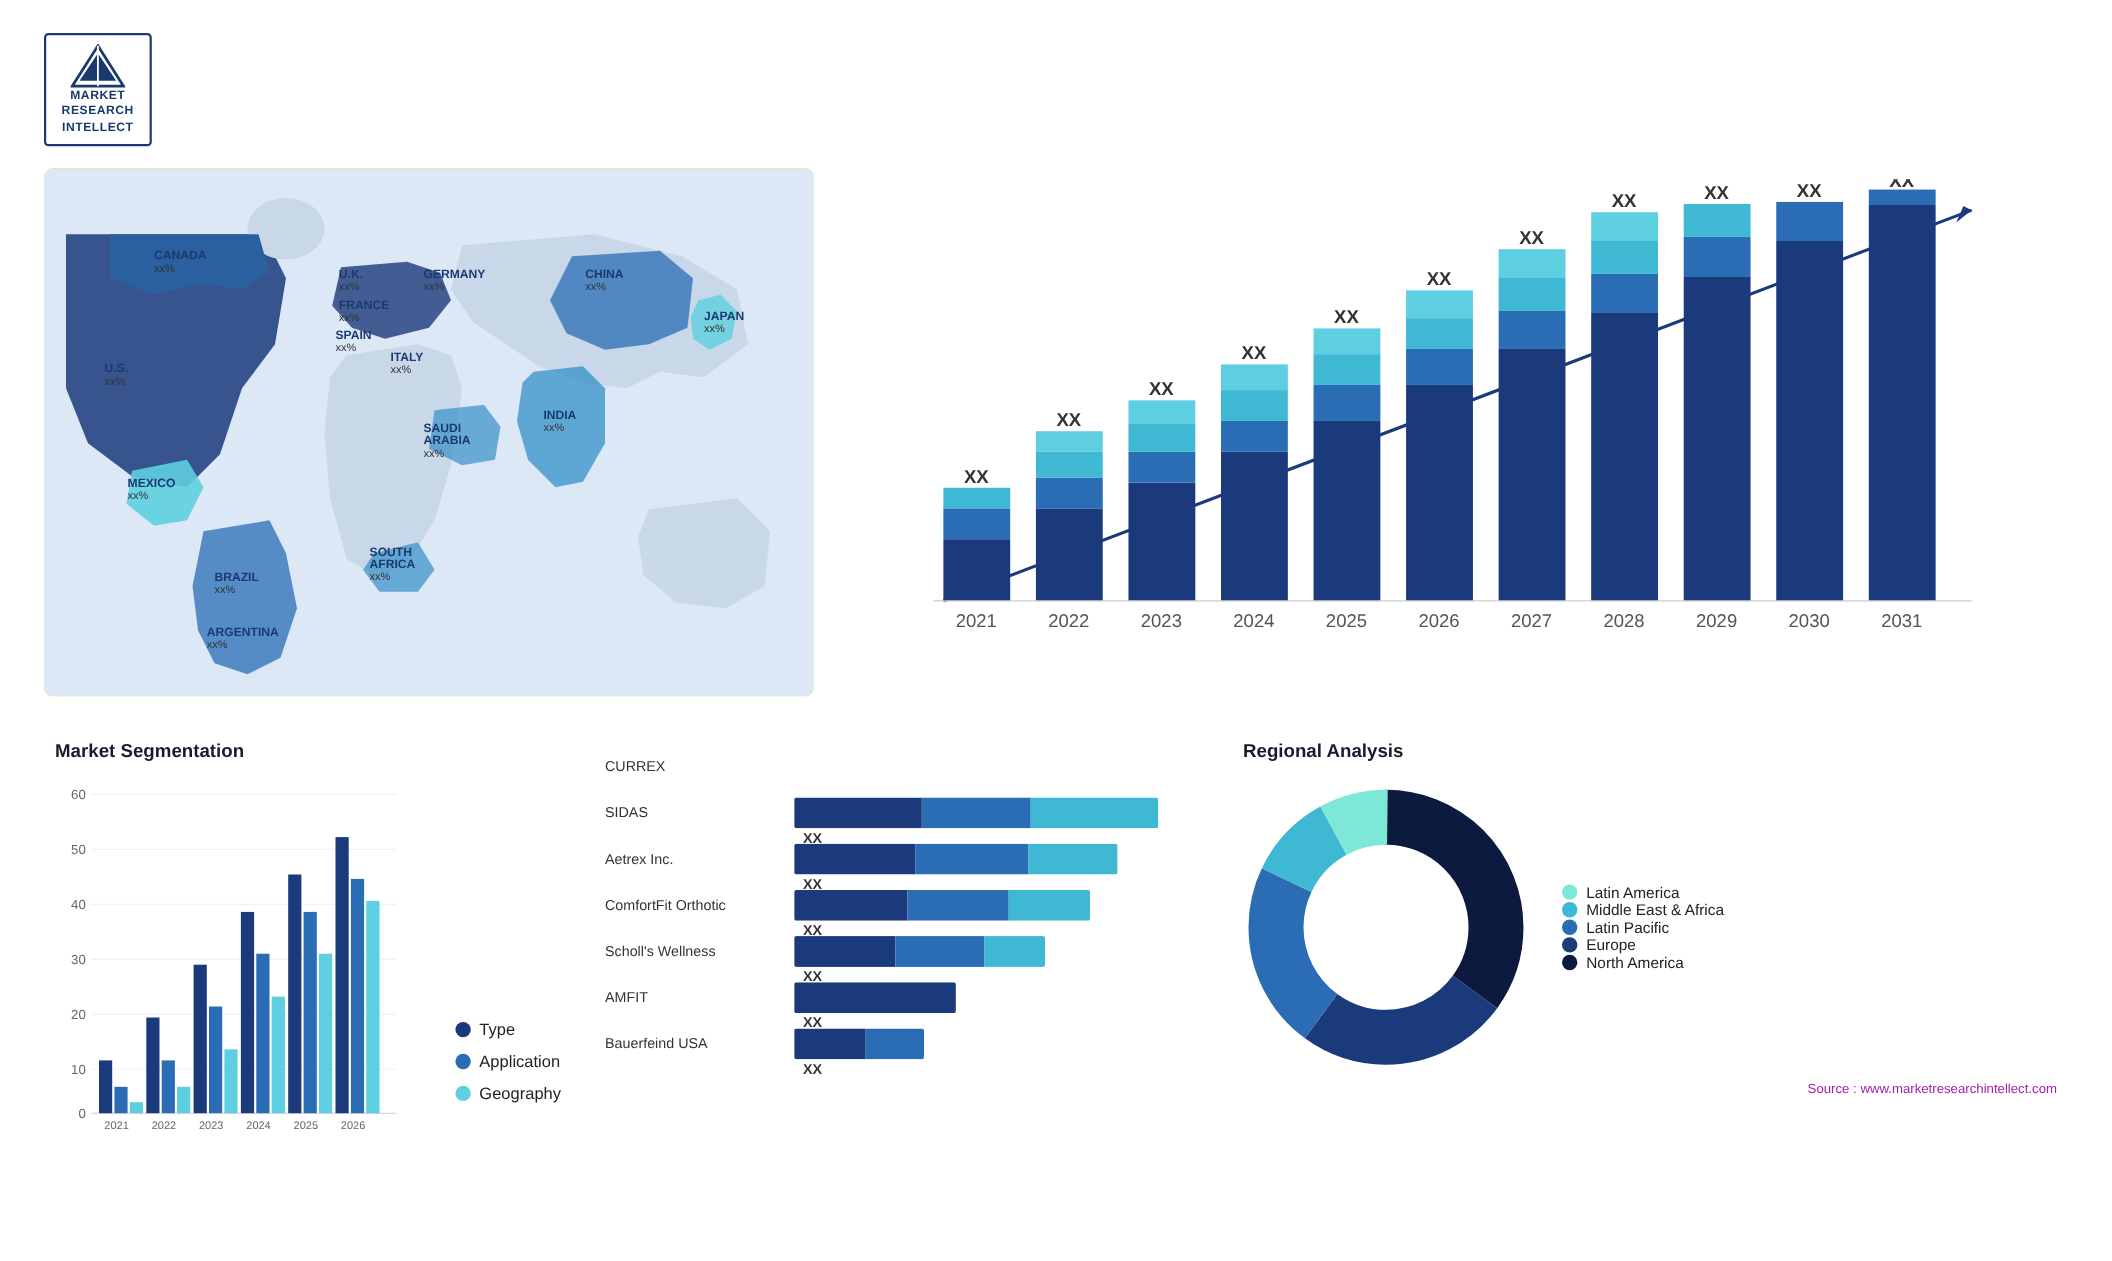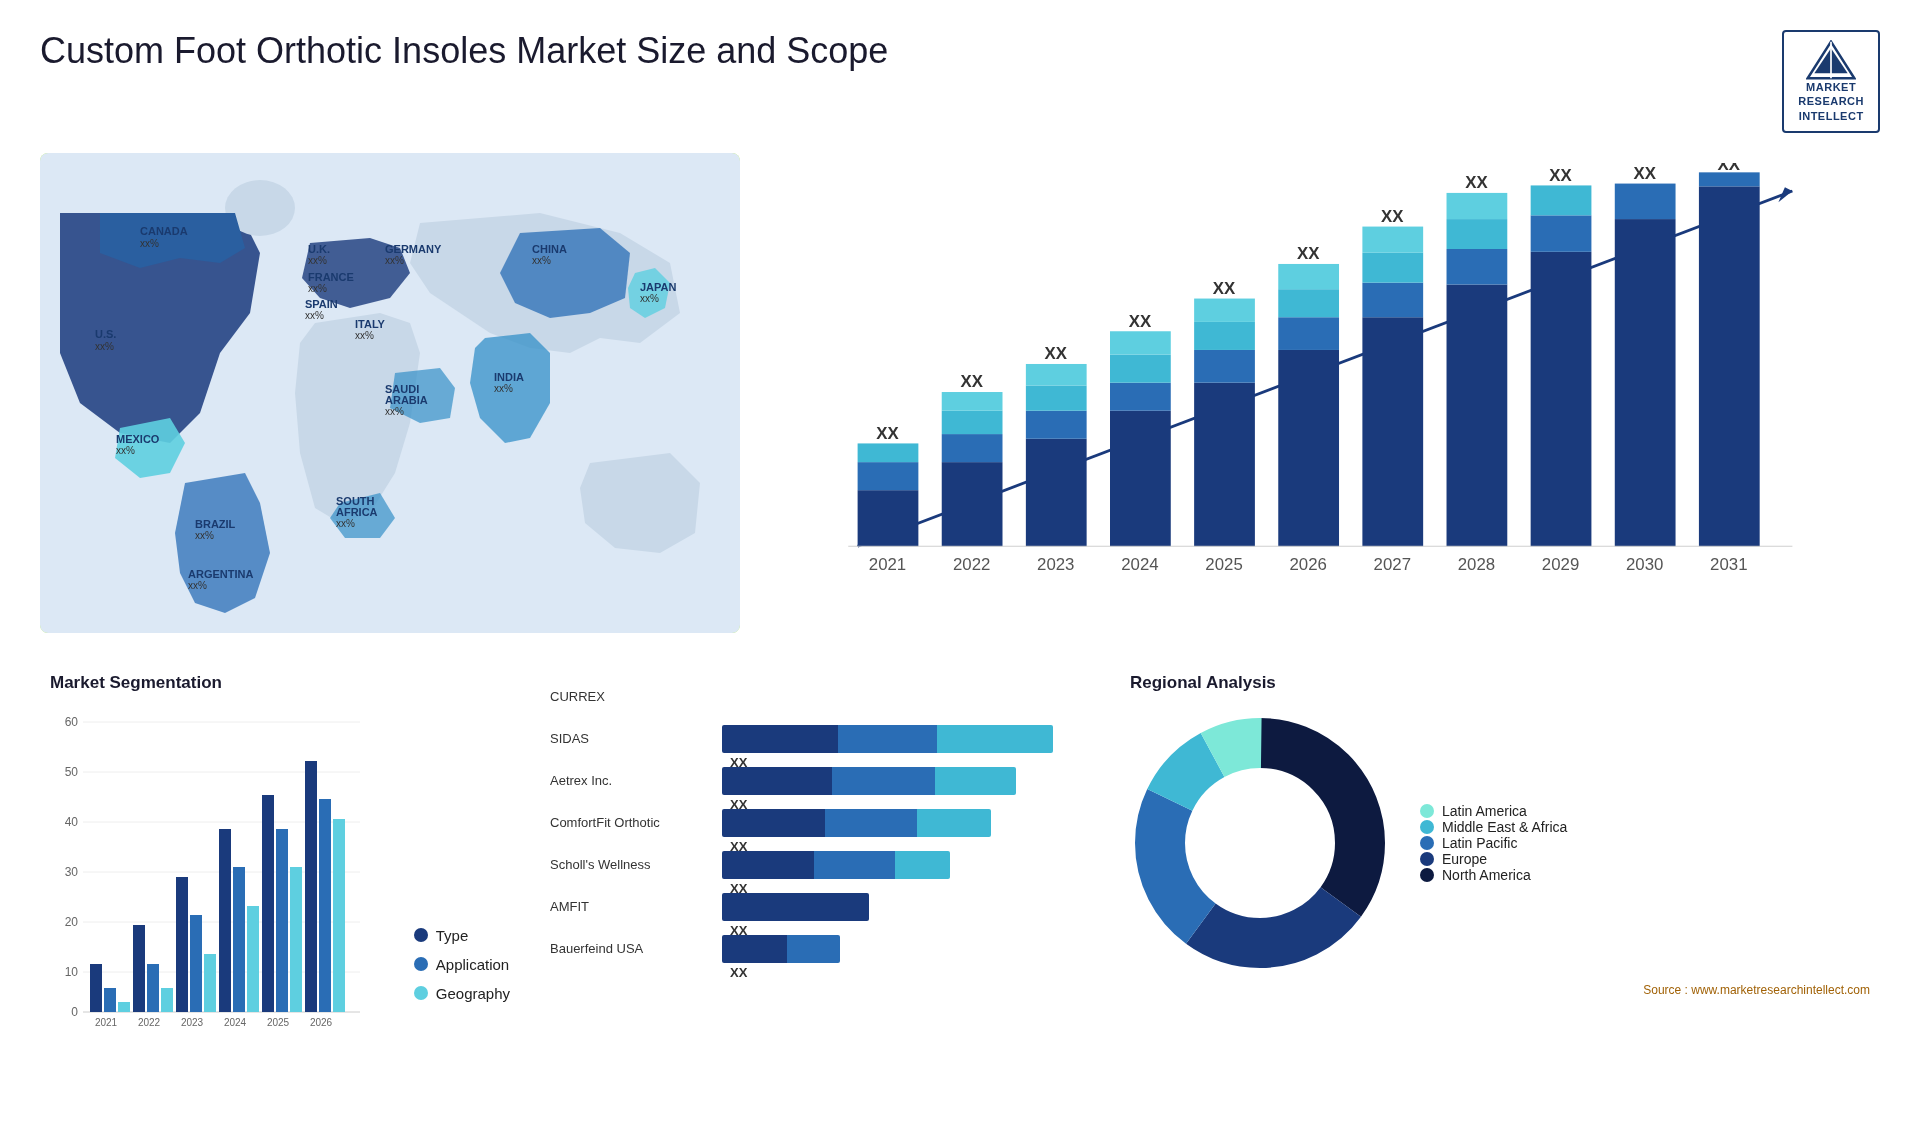--- a/index.html
+++ b/index.html
@@ -203,30 +203,29 @@
       font-size: 14px;
     }
     .reg-dot {
       width: 14px;
       height: 14px;
       border-radius: 50%;
       flex-shrink: 0;
     }
     .source-text {
       font-size: 12px;
-      color: #a16207;
+      color: #a21caf;
       text-align: right;
       margin-top: 10px;
     }
   </style>
 </head>
 <body>
 
 <div class="header">
-  <h1 class="page-title">Custom Foot Orthotic Insoles Market Size and Scope</h1>
   <div class="logo-box">
     <svg class="logo-icon" viewBox="0 0 60 48">
       <polygon points="30,2 58,46 2,46" fill="none" stroke="#1a3a6e" stroke-width="3"></polygon>
       <polygon points="30,10 50,40 10,40" fill="#1a3a6e"></polygon>
       <line x1="30" y1="2" x2="30" y2="46" stroke="#fff" stroke-width="2"></line>
     </svg>
     <div class="logo-text">
       <span>MARKET</span><br>
       <span>RESEARCH</span><br>
       <span>INTELLECT</span>

